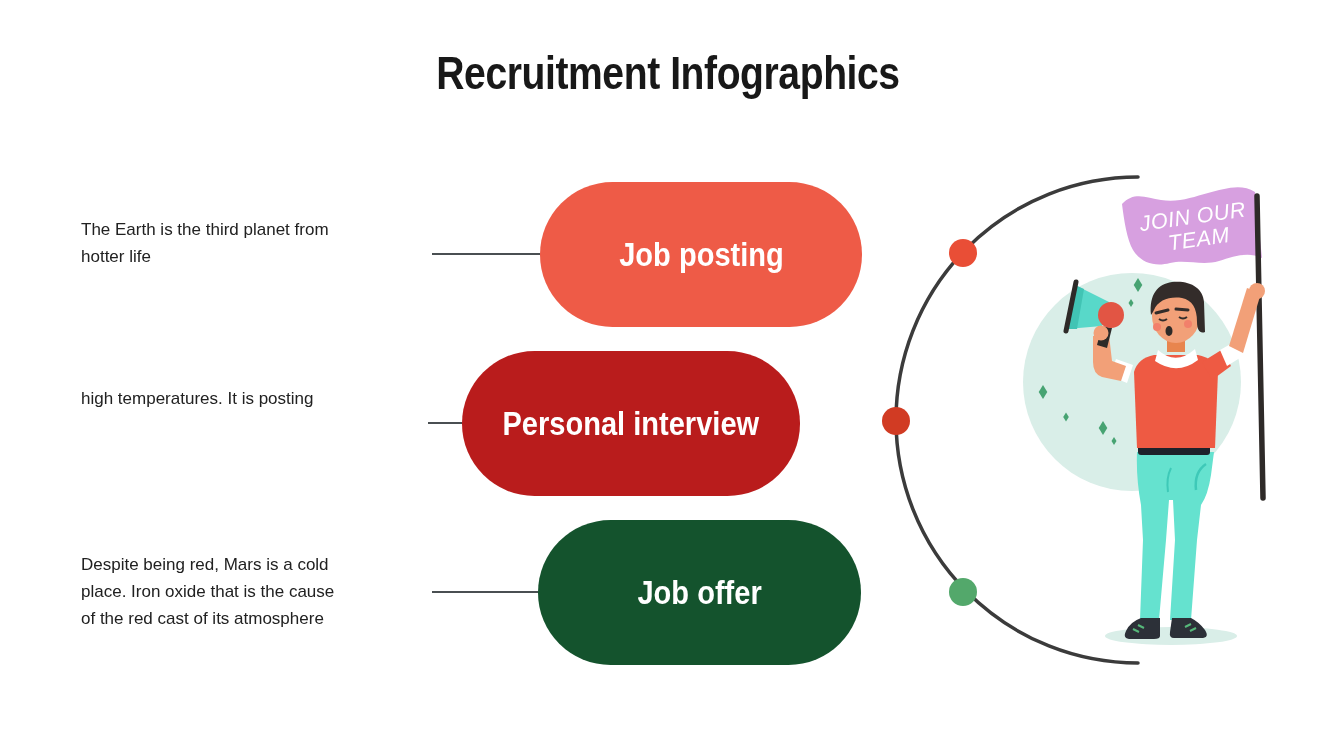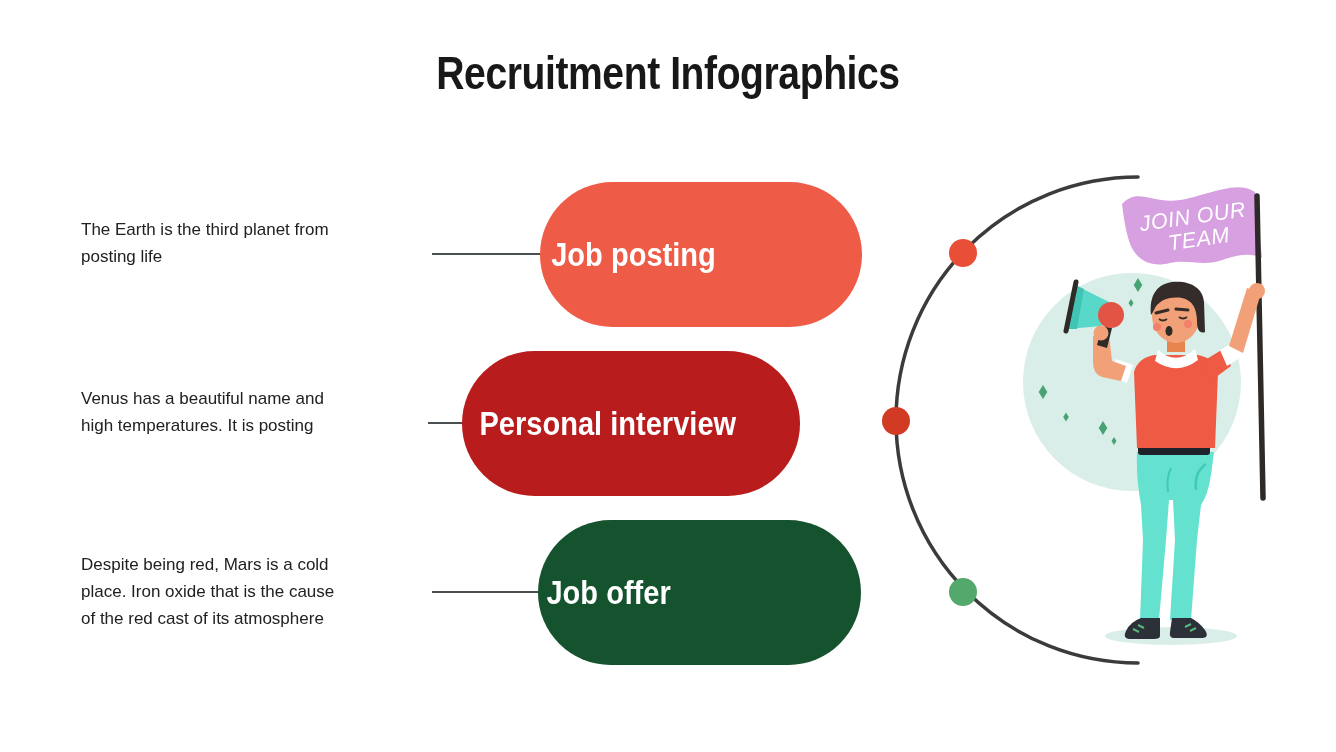--- a/index.html
+++ b/index.html
@@ -17,21 +17,21 @@
     position:absolute;left:81px;width:350px;
     font-size:17px;line-height:27px;color:var(--text,#212121);
   }
   .d1{top:216px}.d2{top:385px}.d3{top:551px}
   .connector{position:absolute;height:2px;background:var(--connector,#4a4f52);}
   .c1{left:432px;top:253px;width:108px}
   .c2{left:428px;top:422px;width:34px}
   .c3{left:432px;top:591px;width:106px}
   .pill{
     position:absolute;height:145px;border-radius:73px;
-    display:flex;align-items:center;
+    display:flex;align-items:center;justify-content:center;
     color:#fff;font-size:33px;font-weight:700;
   }
   .pill span{transform:scaleX(.88);white-space:nowrap;}
   .p1{left:540px;top:182px;width:322px}
   .p2{left:462px;top:351px;width:338px}
   .p3{left:538px;top:520px;width:323px}
   svg.overlay{position:absolute;left:0;top:0;}
   
   .f-skin{fill:var(--c-skin)} .f-skinshade{fill:var(--c-skinshade)}
   .f-hair{fill:var(--c-hair)} .f-shirt{fill:var(--c-shirt)}
@@ -50,31 +50,30 @@
   }
 </style>
 </head>
 <body>
 
 <div class="title">Recruitment Infographics</div>
 
 <div>
   <div class="desc d1">
     <div>The Earth is the third planet from</div>
-    <div>posting life</div>
+    <div>hotter life</div>
   </div>
   <div class="connector c1"></div>
   <div class="pill p1" style="background: rgb(238, 91, 71);">
     <span>Job posting</span>
   </div>
 </div>
 
 <div>
   <div class="desc d2">
-    <div>Venus has a beautiful name and</div>
     <div>high temperatures. It is posting</div>
   </div>
   <div class="connector c2"></div>
   <div class="pill p2" style="background: #b91c1c;">
     <span>Personal interview</span>
   </div>
 </div>
 
 <div>
   <div class="desc d3">

